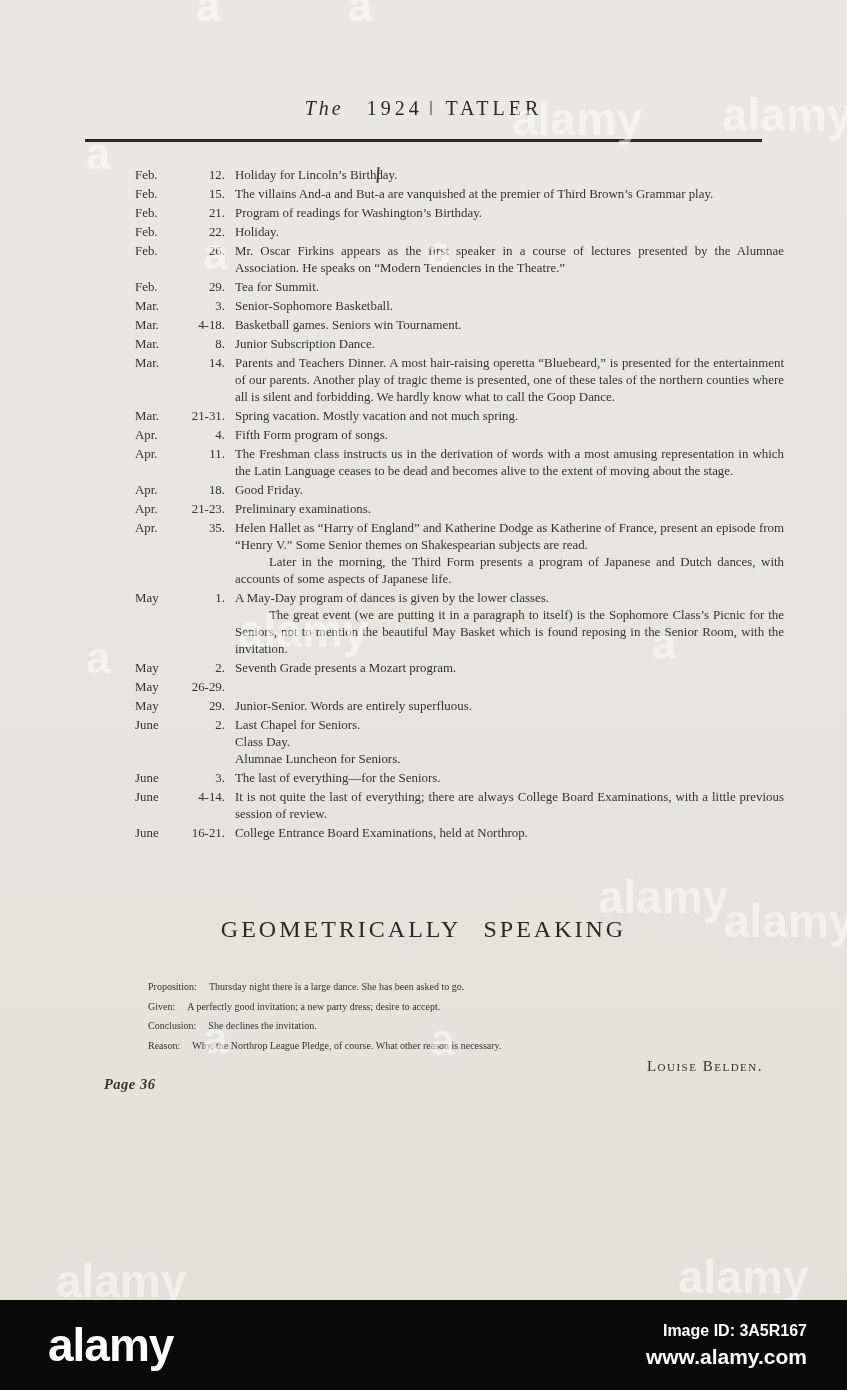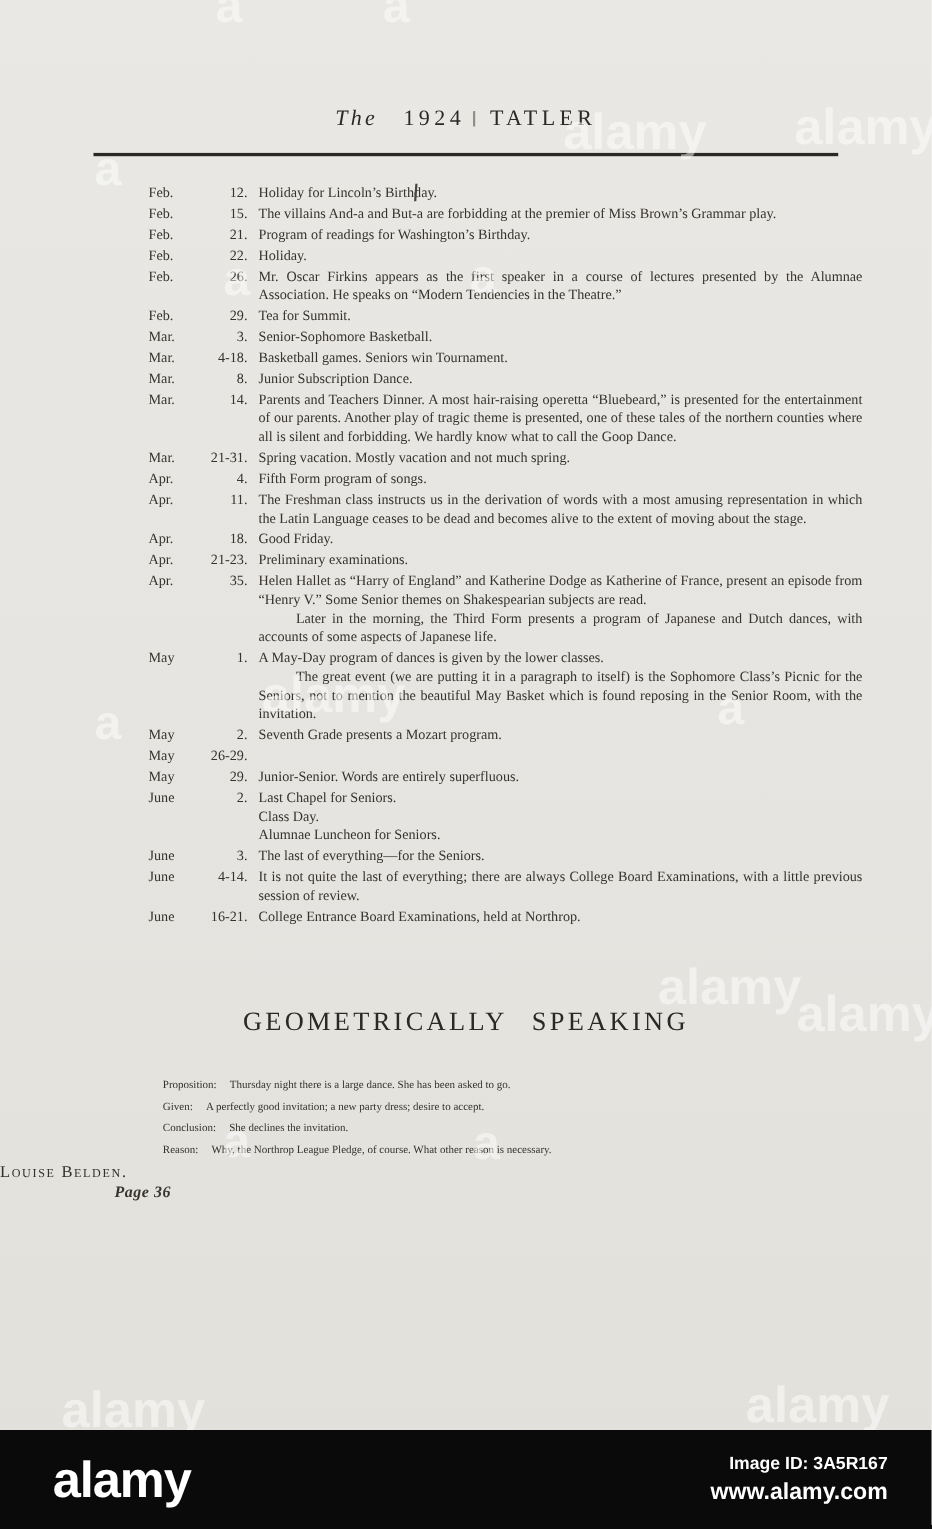--- a/index.html
+++ b/index.html
@@ -33,21 +33,21 @@
   
   .geo{position:absolute;top:916px;left:0;right:0;}
   .geo h2{
     margin:0;text-align:center;font-weight:normal;font-size:24px;color:#2b2925;
     letter-spacing:3px;word-spacing:14px;
   }
   .geo-lines{margin:34px 84px 0 148px;font-size:10px;line-height:19.5px;}
   .geo-line{white-space:normal;}
   .geo-label{margin-right:12px;}
   .byline{
-    margin:3px 84px 0 0;text-align:left;
+    margin:3px 84px 0 0;text-align:right;
     font-variant:small-caps;letter-spacing:1.5px;font-size:15px;color:#33302a;
   }
 
   .pageno{
     position:absolute;left:104px;top:1076px;
     font-style:italic;font-weight:bold;font-size:14.5px;letter-spacing:0.5px;color:#38352e;
   }
 
   
   .artifact{position:absolute;background:#4a463d;}
@@ -89,21 +89,21 @@
         <span class="month">Feb.</span>
         <span class="day">12.</span>
         <div class="desc">
           <p>Holiday for Lincoln’s Birthday.</p>
         </div>
       </div>
       <div class="entry">
         <span class="month">Feb.</span>
         <span class="day">15.</span>
         <div class="desc">
-          <p>The villains And-a and But-a are forbidding at the premier of Miss Brown’s Grammar play.</p>
+          <p>The villains And-a and But-a are vanquished at the premier of Third Brown’s Grammar play.</p>
         </div>
       </div>
       <div class="entry">
         <span class="month">Feb.</span>
         <span class="day">21.</span>
         <div class="desc">
           <p>Program of readings for Washington’s Birthday.</p>
         </div>
       </div>
       <div class="entry">

